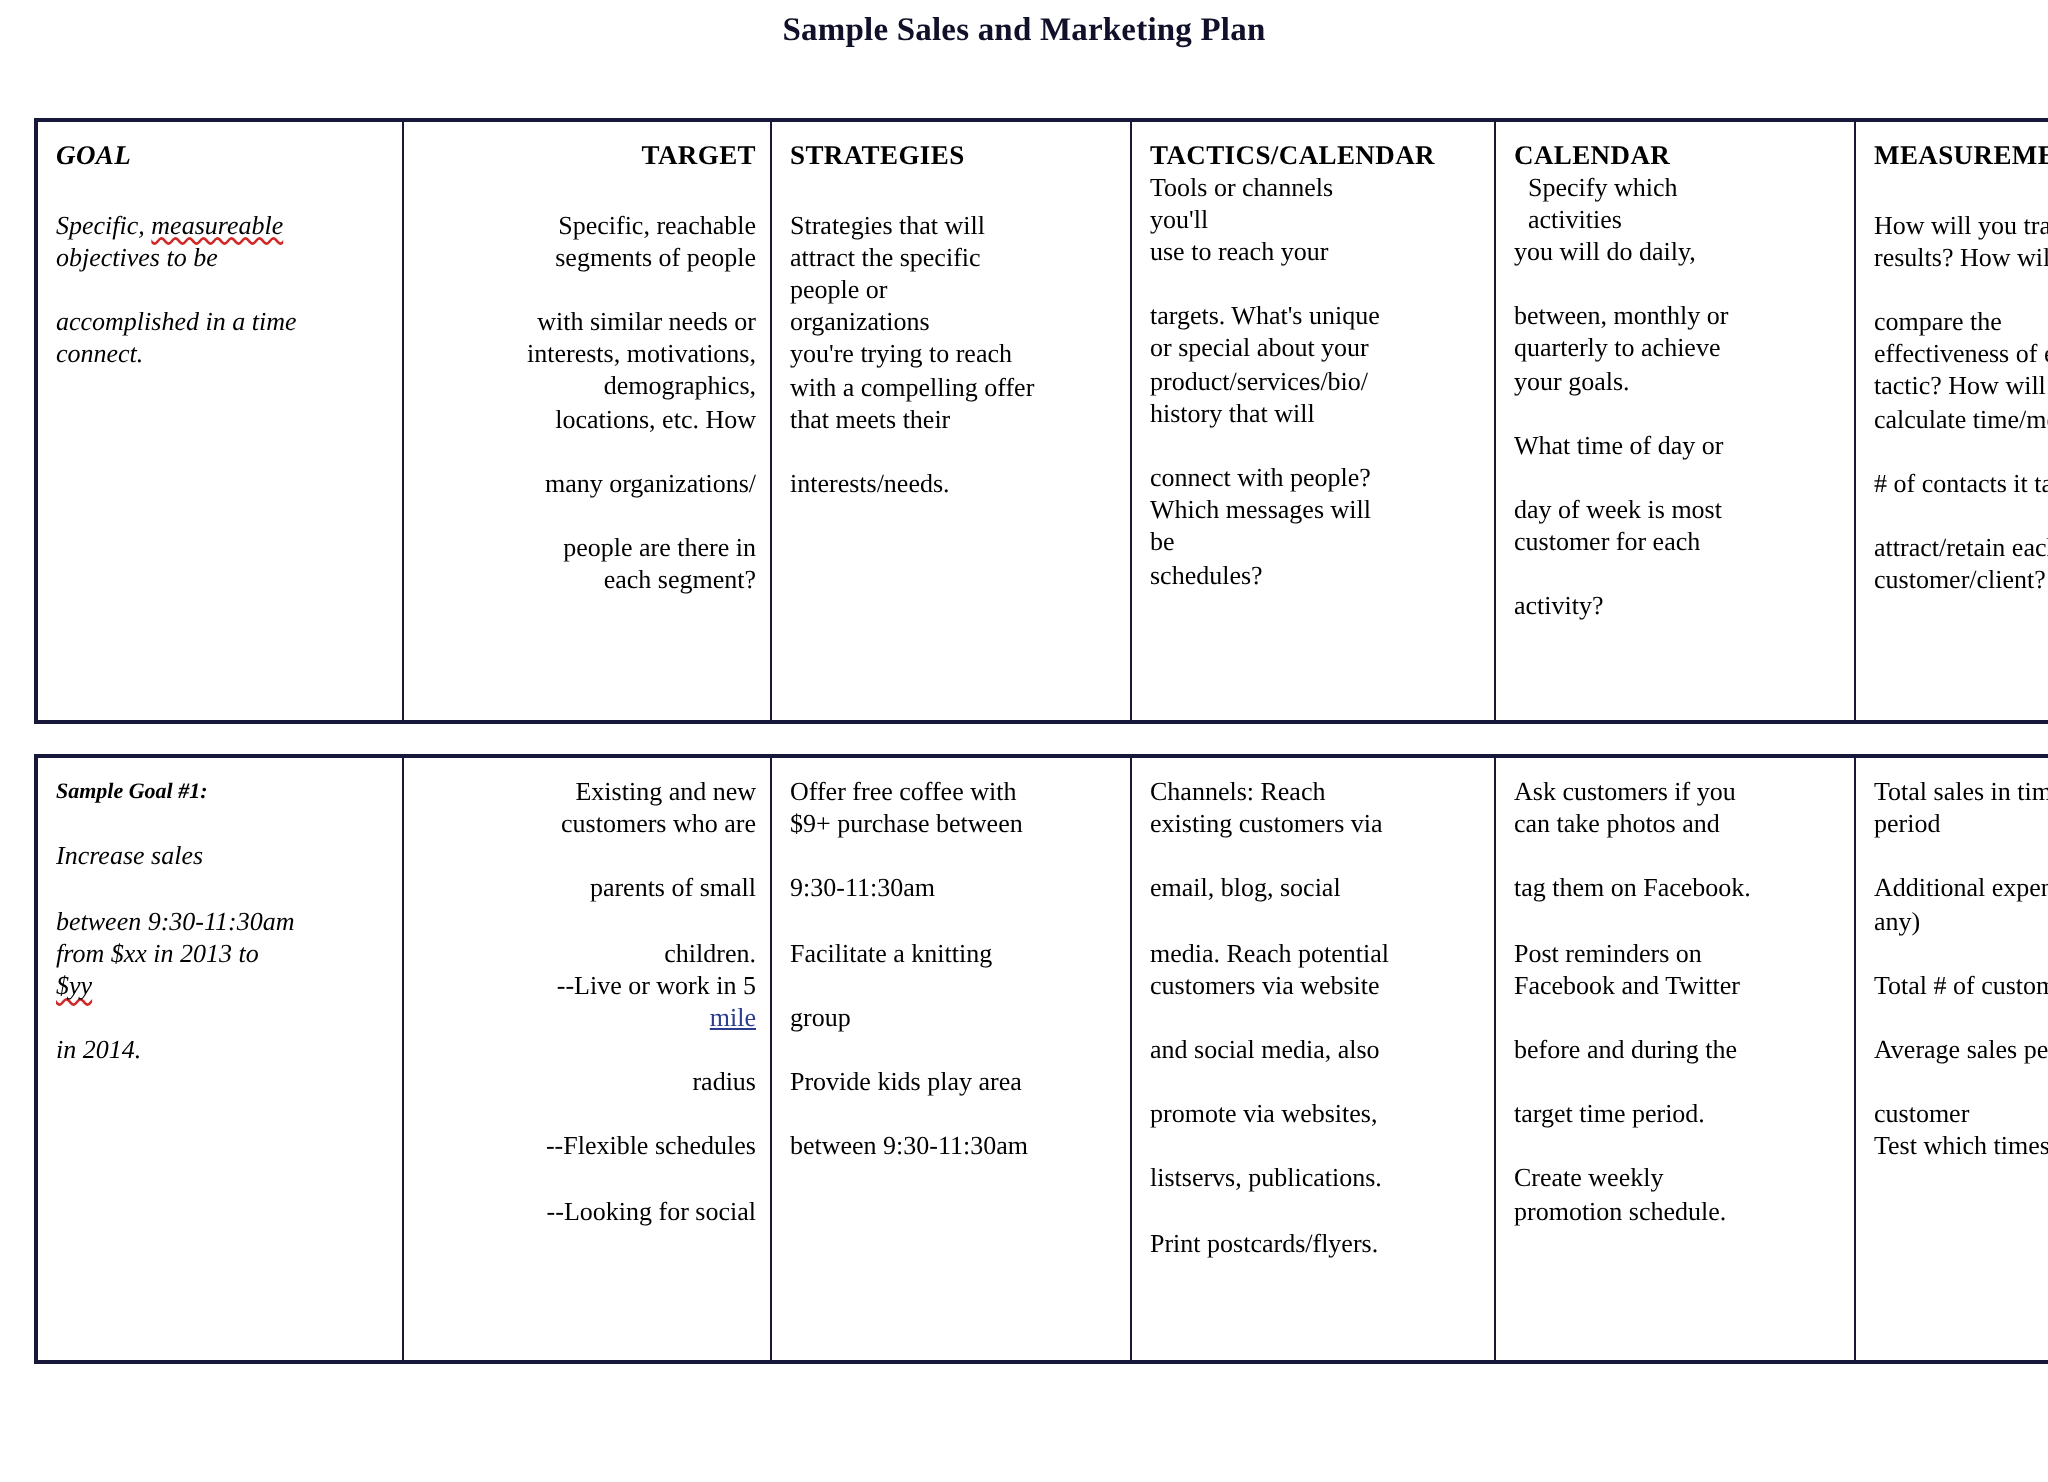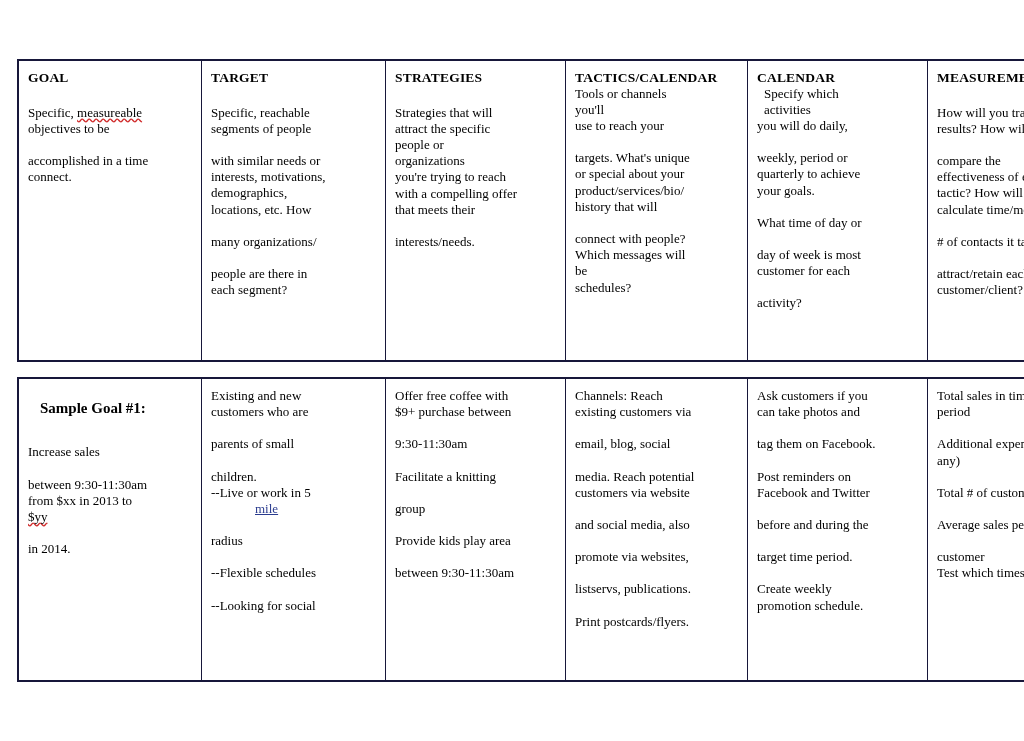--- a/index.html
+++ b/index.html
@@ -54,22 +54,22 @@
     border-left: 1.6px solid #17173a;
     border-right: 1.6px solid #17173a;
     vertical-align: top;
     padding: 9px 7px 4px 9px;
     overflow: hidden;
   }
   .plan-table td:first-child { border-left: none; }
   .plan-table td:last-child  { border-right: none; }
 
   
-  .col-goal        { width: 166px; }
-  .col-target      { width: 167px; }
+  .col-goal        { width: 166px; font-style: italic; }
+  .col-target      { width: 167px; text-align: right; }
   .col-strategies  { width: 163px; }
   .col-tactics     { width: 165px; }
   .col-calendar    { width: 163px; }
   .col-measurement { width: 166px; }
 
   .cell-body {
     height: 286px;
     overflow: hidden;
   }
 
@@ -87,23 +87,23 @@
     font-size: 13px;
     line-height: 16.2px;
     margin: 0;
     white-space: nowrap;
   }
   .gap { height: 16px; }
   .indent { padding-left: 7px; }
 
   .goal-label {
     font-weight: bold;
-    font-size: 15px;
+    font-size: 11px;
     line-height: 16.4px;
-    margin: 12px;
+    margin: 0;
     white-space: nowrap;
   }
 
   
   .sp-red {
     text-decoration: underline wavy #d02a2a;
     text-decoration-skip-ink: none;
   }
   
   .link-blue {
@@ -126,20 +126,21 @@
     pointer-events: none;
   }
   .wm-title { font-size: 21px; white-space: nowrap; }
   .wm-sub   { font-size: 15px; white-space: nowrap; margin-top: 2px; }
 </style>
 </head>
 <body>
 
 <div id="page">
 
+  <div class="doc-title">Sample Sales and Marketing Plan</div>
 
   <table class="plan-table" id="table-headers">
     <tbody>
       <tr>
         <td class="col-goal">
             <div class="cell-body">
               <div class="col-head">GOAL</div>
               <div class="gap"></div>
               <div class="ln">Specific, <span class="sp-red">measureable</span></div>
               <div class="ln">objectives to be</div>
@@ -199,21 +200,21 @@
               <div class="ln">schedules?</div>
             </div>
           </td>
         <td class="col-calendar">
             <div class="cell-body">
               <div class="col-head head-tight">CALENDAR</div>
               <div class="ln indent">Specify which</div>
               <div class="ln indent">activities</div>
               <div class="ln">you will do daily,</div>
               <div class="gap"></div>
-              <div class="ln">weekly, period or</div>
+              <div class="ln">between, monthly or</div>
               <div class="ln">quarterly to achieve</div>
               <div class="ln">your goals.</div>
               <div class="gap"></div>
               <div class="ln">What time of day or</div>
               <div class="gap"></div>
               <div class="ln">day of week is most</div>
               <div class="ln">customer for each</div>
               <div class="gap"></div>
               <div class="ln">activity?</div>
             </div>

